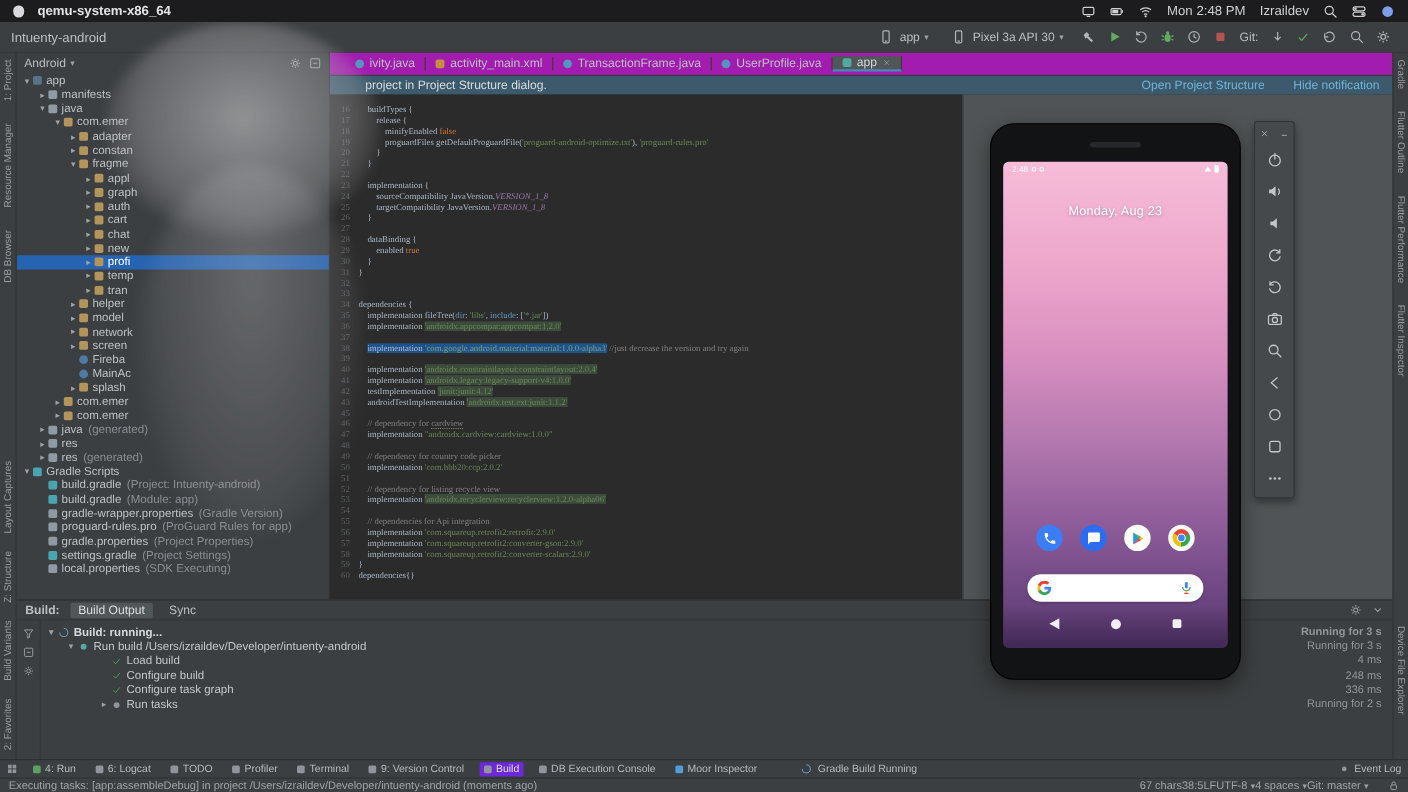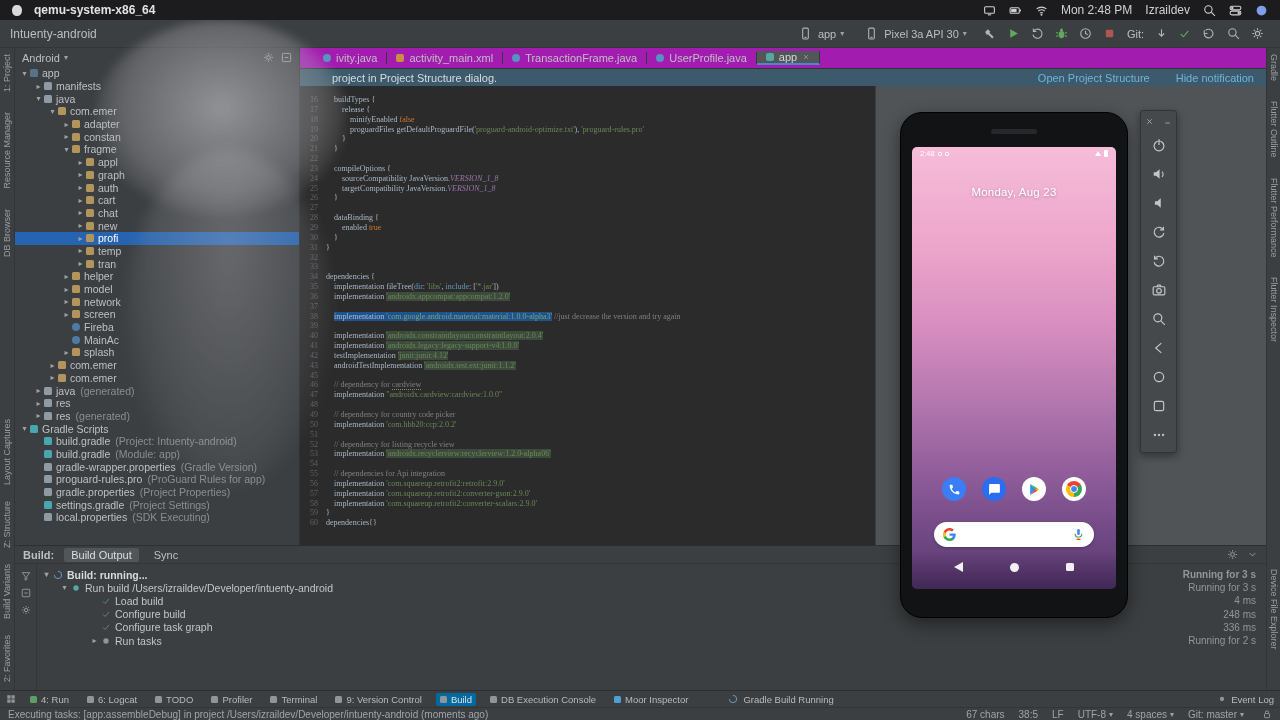--- a/index.html
+++ b/index.html
@@ -117,29 +117,29 @@
 .b-dur{margin-left:auto;color:#909699;font-size:10px}
 .b0{padding-left:4px}.b1{padding-left:22px}.b2{padding-left:52px}
 .bold{font-weight:bold;color:#d7dadd}
 .spin-blue .b-ico{color:#6fa8dc}
 .chk-green .b-ico{color:#55a05a}
 
 #bottom-bar{position:absolute;left:0;top:690px;width:1280px;height:17px;background:#3c3f41;border-top:1px solid #2c2f31;display:flex;align-items:center;font-size:9.5px;color:#b7bbbe;padding:0 6px;gap:10px;z-index:45}
 .bb-grid{color:#8f959a}
 .bb-grid svg{width:10px;height:10px}
 .bb-item{display:flex;align-items:center;gap:4px;padding:1px 4px;border-radius:2px;white-space:nowrap}
-.bb-item.active{background:#0369a1;color:#dfe2e4}
+.bb-item.active{background:#6d28d9;color:#dfe2e4}
 .bb-ic{width:7px;height:7px;border-radius:1.5px;background:#8f959a;flex:none}
 .bi-run{background:#5f9e62}.bi-blue{background:#4f9ed8}.bi-gray{background:#8f959a}
 .bb-progress{margin-left:26px;display:flex;align-items:center;gap:5px;white-space:nowrap}
 .bb-progress svg{width:10px;height:10px}
 .bb-right{margin-left:auto;display:flex;align-items:center;gap:5px;white-space:nowrap}
 .bb-right svg{width:8px;height:8px}
 #status-bar{position:absolute;left:0;top:707px;width:1280px;height:13px;background:#3c3f41;border-top:1px solid #323537;display:flex;align-items:center;font-size:10px;color:#9fa4a8;padding:0 8px;gap:18px;z-index:46}
-.sb-right{margin-left:auto;display:flex;gap:14px;align-items:flex-start}
+.sb-right{margin-left:auto;display:flex;align-items:flex-start}
 .sb-item{display:flex;align-items:center;gap:3px;white-space:nowrap}
 .sb-lock svg{width:10px;height:10px}
 
 .smudge{position:absolute;z-index:40;pointer-events:none;border-radius:50%}
 #smudge-a{left:96px;top:20px;width:250px;height:195px;background:radial-gradient(ellipse at 50% 45%,rgba(215,215,218,.55),rgba(190,190,195,.3) 55%,rgba(170,170,175,0) 78%);filter:blur(5px)}
 #smudge-b{left:126px;top:150px;width:205px;height:335px;background:radial-gradient(ellipse at 50% 30%,rgba(200,200,205,.3),rgba(180,180,185,.12) 60%,rgba(170,170,175,0) 80%);filter:blur(7px)}
 </style>
 </head>
 <body>
 
@@ -614,21 +614,21 @@
     <div class="code-line">
       <span class="ln">21</span>
       <span class="code"><span class=" pln">    }</span></span>
     </div>
     <div class="code-line">
       <span class="ln">22</span>
       <span class="code"></span>
     </div>
     <div class="code-line">
       <span class="ln">23</span>
-      <span class="code"><span class=" pln">    compileOptions {</span></span>
+      <span class="code"><span class=" pln">    implementation {</span></span>
     </div>
     <div class="code-line">
       <span class="ln">24</span>
       <span class="code"><span class=" pln">        sourceCompatibility JavaVersion.</span><span class=" cst">VERSION_1_8</span></span>
     </div>
     <div class="code-line">
       <span class="ln">25</span>
       <span class="code"><span class=" pln">        targetCompatibility JavaVersion.</span><span class=" cst">VERSION_1_8</span></span>
     </div>
     <div class="code-line">

